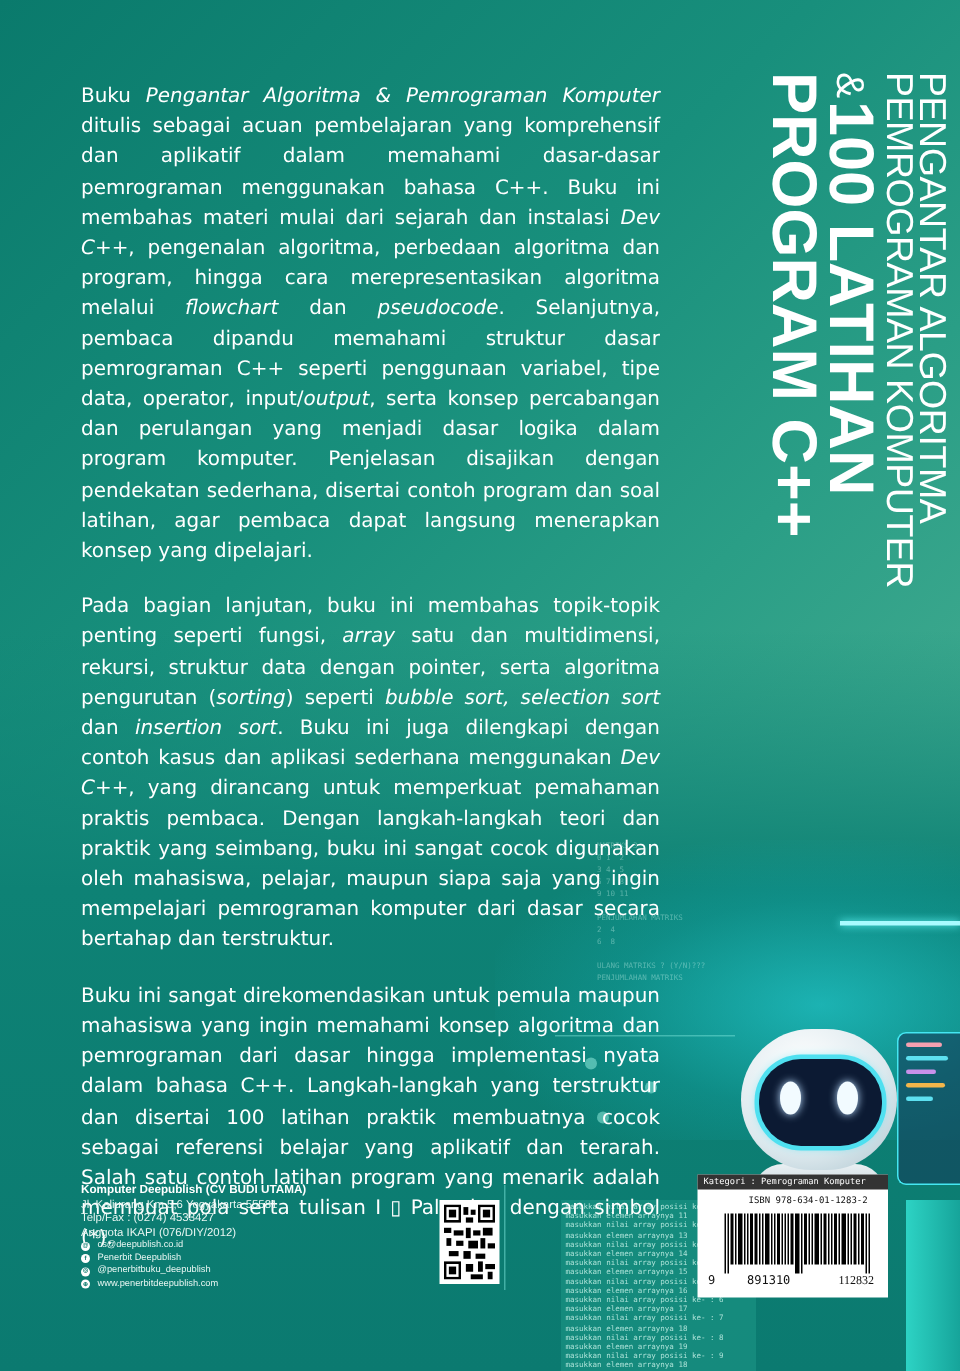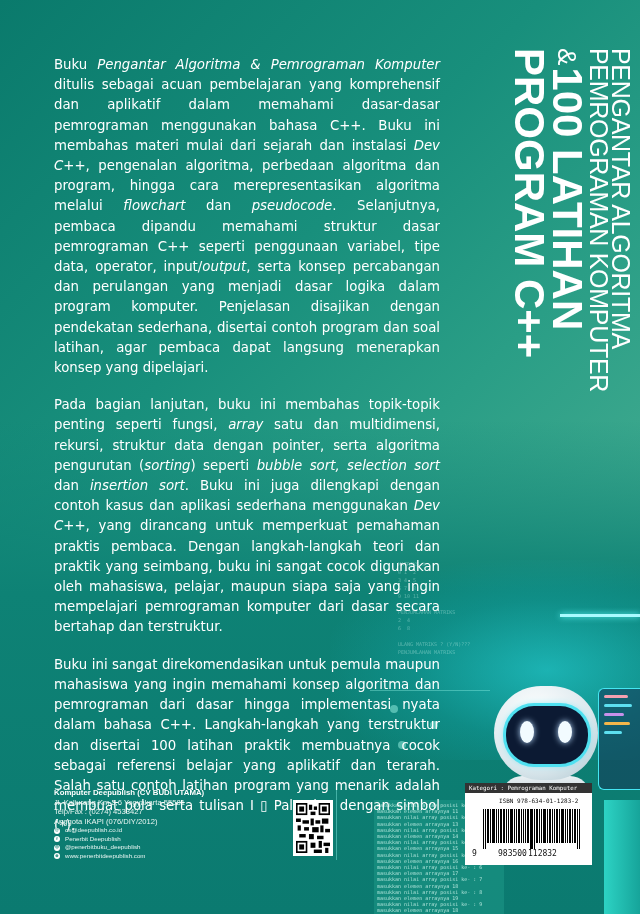--- a/index.html
+++ b/index.html
@@ -100,21 +100,21 @@
   }
   .barcode-isbn {
     font-family:"DejaVu Sans Mono", monospace; font-size:6px; color:#111; margin:4px 0 0 34px; white-space:nowrap;
   }
   .bars { position:absolute; left:18px; top:26px; width:100px; height:40px; display:flex; align-items:flex-start; }
   .bars span { display:block; background:#000; height:34px; margin-right:1px; }
   .bars span.g { height:40px; }
   .barcode-digits {
     position:absolute; left:7px; top:66px; width:115px; font-family:"DejaVu Sans Mono", monospace; font-size:8px; color:#111; white-space:nowrap;
   }
-  .barcode-digits .d2 { position:absolute; left:26px; } .barcode-digits .d3 { position:absolute; left:56px; }
+  .barcode-digits .d2 { position:absolute; left:26px; } .barcode-digits .d3 { position:absolute; left:87px;font-family:Liberation Serif, serif; }
   
   .qr { position:absolute; left:293px; top:800px; width:40px; height:56px; background:#fff; padding:3px; box-sizing:border-box; }
   .qr svg { width:100%; height:100%; }
   .qr-line { position:absolute; left:336px; top:790px; width:1px; height:70px; background:rgba(150,255,245,0.4); }
   
   .publisher {
     position:absolute; left:54px; top:788px; color:#fff; font-family:"Liberation Sans", sans-serif;
   }
   .pub-name { font-size:7.8px; font-weight:700; line-height:10px; }
   .pub-line { font-size:7.6px; line-height:9.4px; color:#e8f6f2; }
@@ -305,16 +305,16 @@
       <span style="width: 1px;"></span>
       <span style="width: 1px;"></span>
       <span style="width: 2px;"></span>
       <span style="width: 1px;"></span>
       <span style="width: 2px;"></span>
       <span class="g" style="width: 1px;"></span>
       <span class="g" style="width: 1px;"></span>
     </div>
   <div class="barcode-digits">
     <span>9</span>
-    <span class="d2">983500</span>
+    <span class="d2">891310</span>
     <span class="d3">112832</span>
   </div>
 </div>
 
 </body></html>

